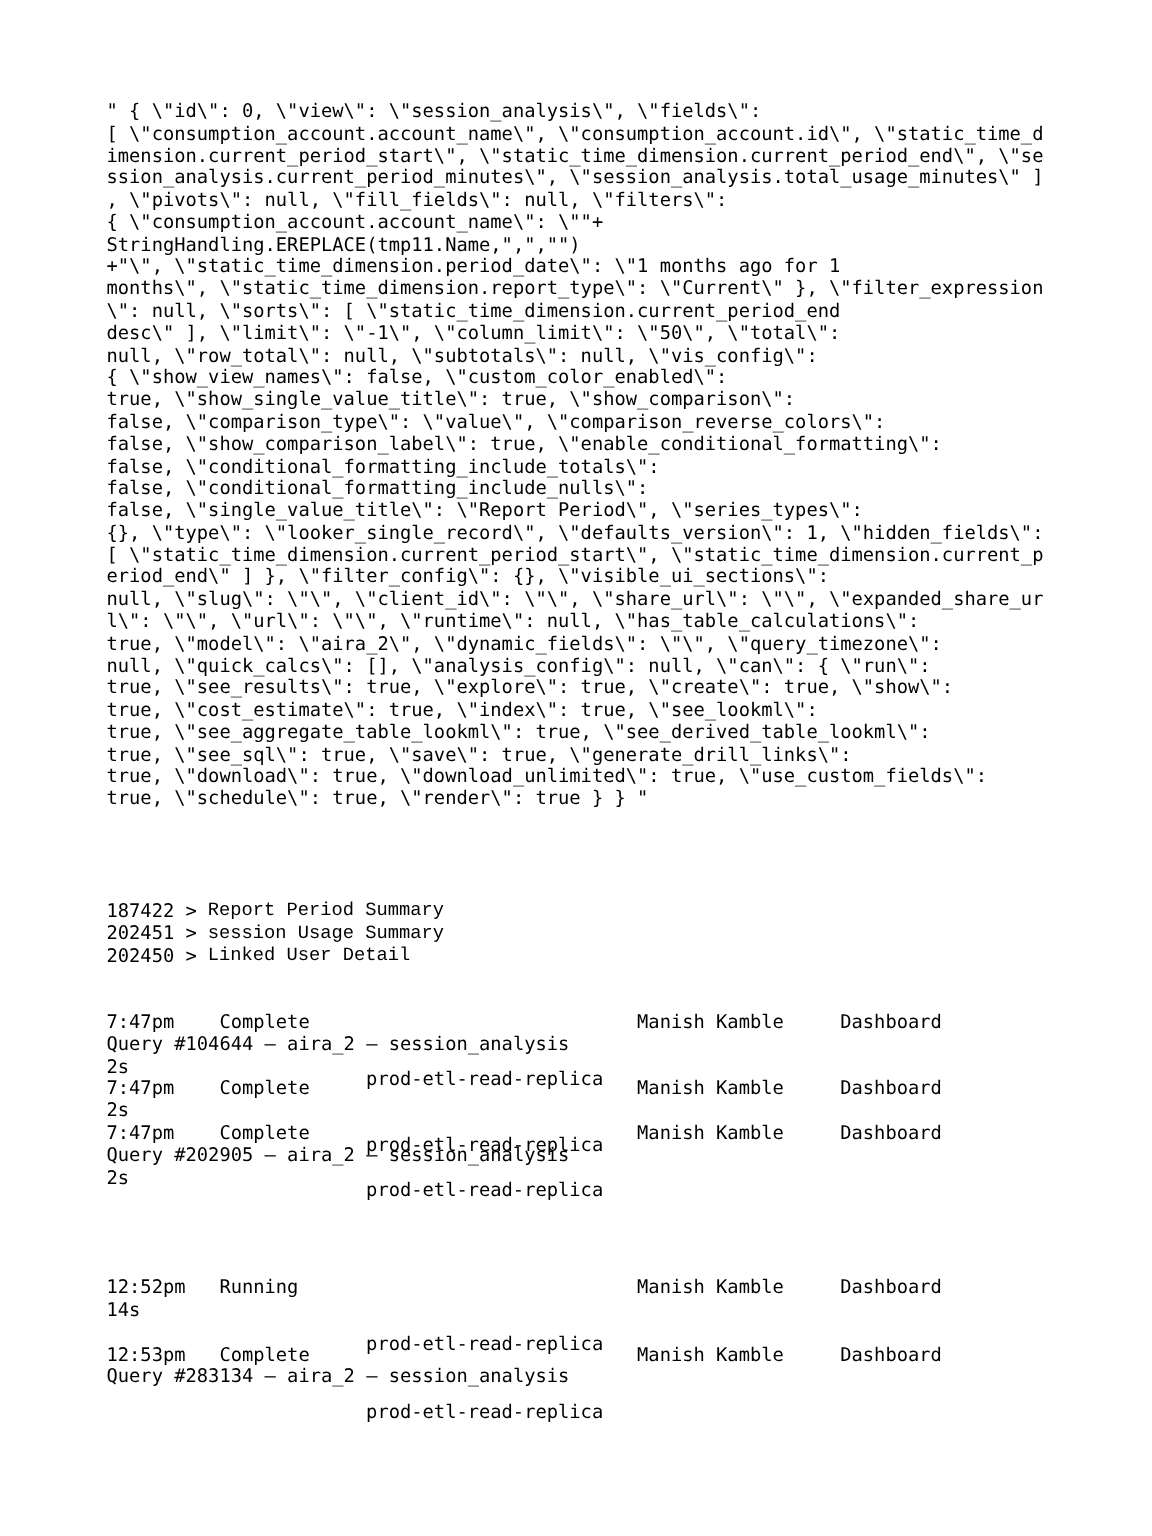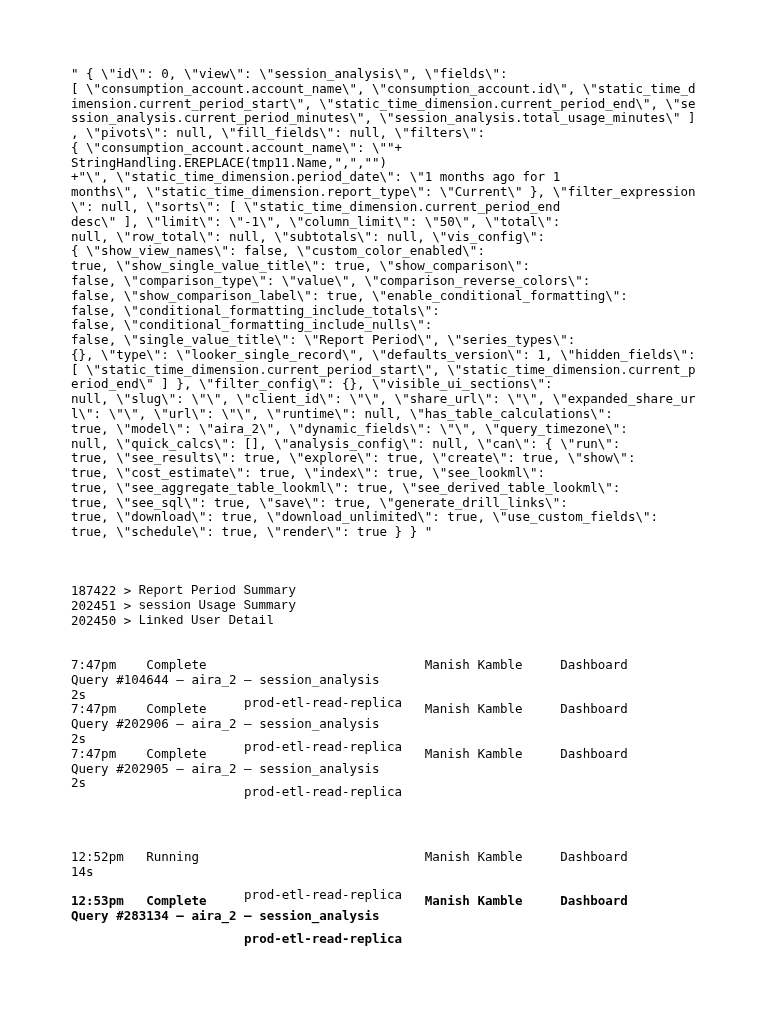--- a/index.html
+++ b/index.html
@@ -26,35 +26,35 @@
     white-space: pre;
     color: inherit;
   }
   .row {
     position: relative;
     height: 14.78px;
     white-space: pre;
   }
   .row span {
     position: absolute;
-    top: 0;
+    top: 16px;
     white-space: pre;
   }
   .c0  { left: 0; }
   .c7  { left: 7ch; }
   .c9  { left: 9ch; font-family: Liberation Mono, monospace; }
   .c10 { left: 10ch; }
   .c23 { left: 23ch; margin-top: 38px; }
   .c47 { left: 47ch; }
   .c65 { left: 65ch; }
   .reports { margin-top: 44.34px; }
   .queries { margin-top: 29.56px; }
   .entry { margin-top: 0; }
   .entry.gap-4 { margin-top: 59.12px; }
-  .entry.gap-1 { margin-top: 14.78px; font-weight: bold; }
+  .entry.gap-1 { margin-top: 14.78px; }
 </style>
 </head>
 <body>
 
 <div class="page">
 
   <pre class="code">" { \"id\": 0, \"view\": \"session_analysis\", \"fields\":
 [ \"consumption_account.account_name\", \"consumption_account.id\", \"static_time_d
 imension.current_period_start\", \"static_time_dimension.current_period_end\", \"se
 ssion_analysis.current_period_minutes\", \"session_analysis.total_usage_minutes\" ]
@@ -125,23 +125,20 @@
 
     <div class="entry">
       <div class="row">
         <span class="c0">7:47pm</span>
         <span class="c10">Complete</span>
         <span class="c23">prod-etl-read-replica</span>
         <span class="c47">Manish Kamble</span>
         <span class="c65">Dashboard</span>
       </div>
       <div class="row">
-        <span class="c0">Query #202906 – aira_2 – session_analysis</span>
-      </div>
-      <div class="row">
         <span class="c0">2s</span>
       </div>
     </div>
 
     <div class="entry">
       <div class="row">
         <span class="c0">7:47pm</span>
         <span class="c10">Complete</span>
         <span class="c23">prod-etl-read-replica</span>
         <span class="c47">Manish Kamble</span>

